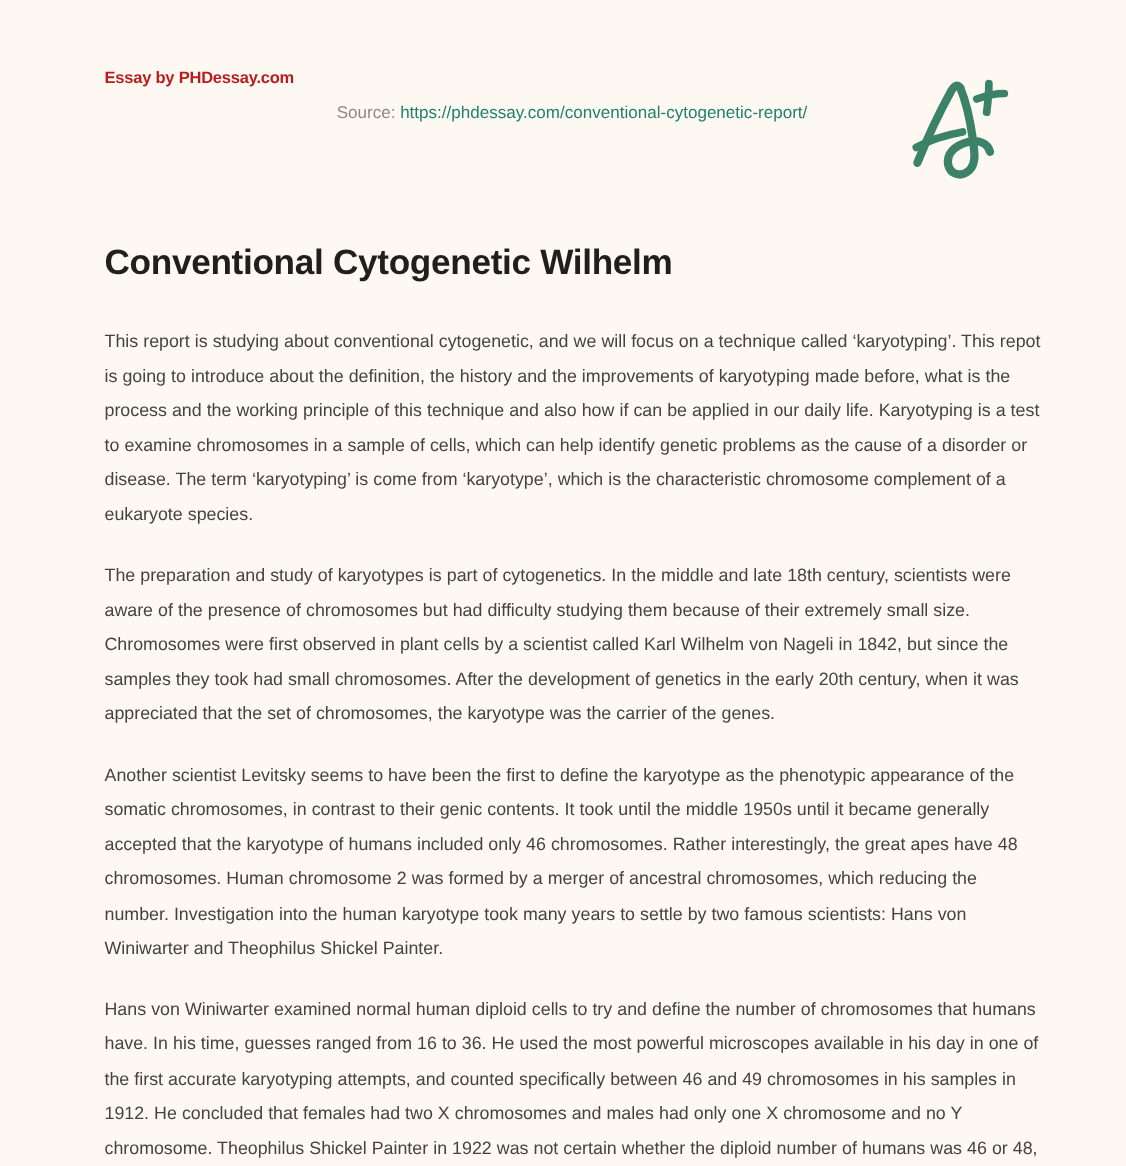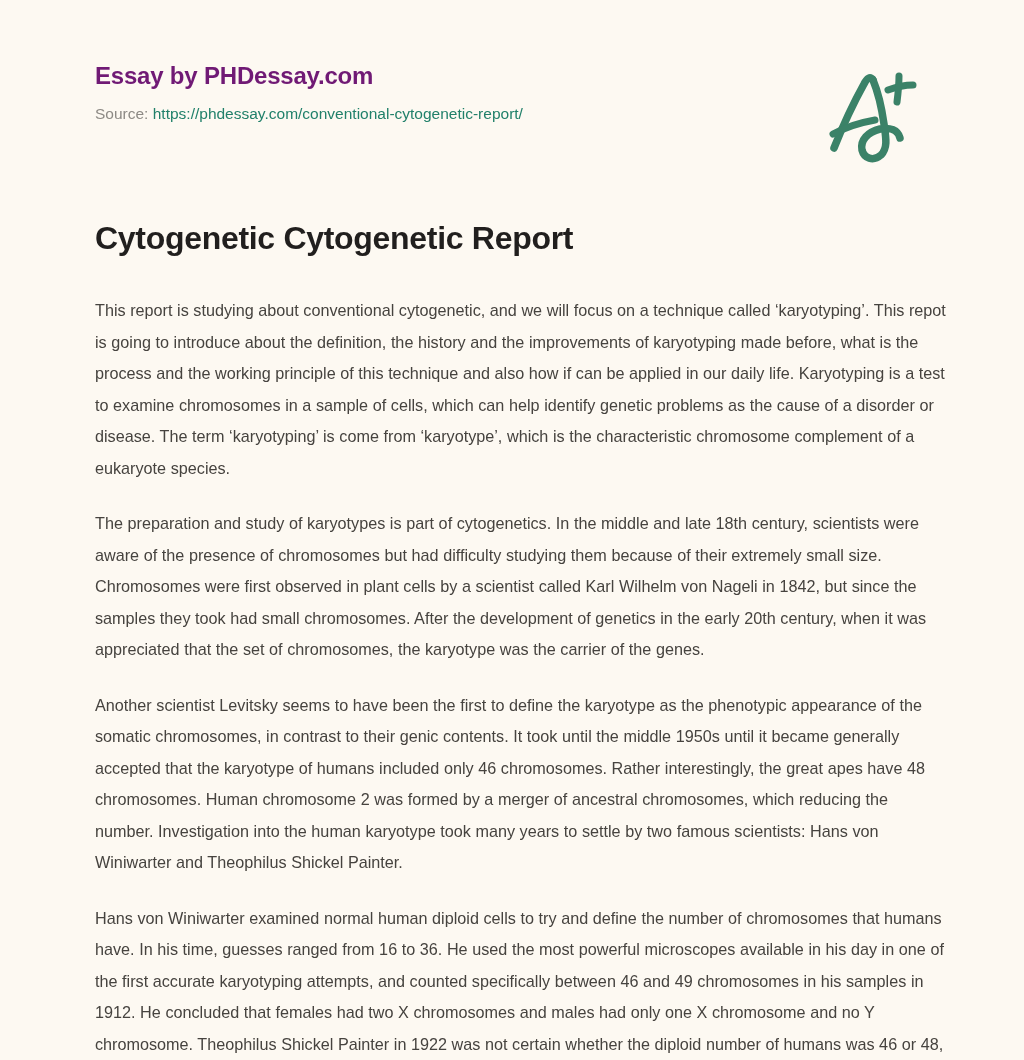--- a/index.html
+++ b/index.html
@@ -26,33 +26,34 @@
   }
 
   
   .header {
     position: absolute;
     left: 95px;
     top: 62px;
     width: 850px;
   }
   .header-brand {
-    font-size: 24px;
+    font-size: 15px;
     font-weight: bold;
     letter-spacing: -0.2px;
-    color: #701a75;
+    color: #b91c1c;
     line-height: 1.2;
     margin: 0;
   }
   .header-source {
     margin-top: 13px;
     font-size: 15.5px;
     line-height: 1.3;
     color: #8d8a85;
     white-space: nowrap;
+    text-align: center;
   }
   .header-source .source-label {
     color: #8d8a85;
   }
   .header-source .source-url {
     color: #21806a;
     text-decoration: none;
   }
 
   
@@ -126,21 +127,21 @@
 
         <path d="M15 72 C 26 66, 40 61, 57 58" stroke-width="7"></path>
 
         <path d="M70 28 C 78 25, 88 23, 95 23" stroke-width="7"></path>
 
         <path d="M81 14 C 81 22, 80 32, 79 40" stroke-width="7"></path>
       </g>
     </svg>
   </div>
 
-  <h1 class="title">Cytogenetic Cytogenetic Report</h1>
+  <h1 class="title">Conventional Cytogenetic Wilhelm</h1>
 
   <div class="article">
     <p>This report is studying about conventional cytogenetic, and we will focus on a technique called ‘karyotyping’. This repot is going to introduce about the definition, the history and the improvements of karyotyping made before, what is the process and the working principle of this technique and also how if can be applied in our daily life. Karyotyping is a test to examine chromosomes in a sample of cells, which can help identify genetic problems as the cause of a disorder or disease. The term ‘karyotyping’ is come from ‘karyotype’, which is the characteristic chromosome complement of a eukaryote species.</p>
     <p>The preparation and study of karyotypes is part of cytogenetics. In the middle and late 18th century, scientists were aware of the presence of chromosomes but had difficulty studying them because of their extremely small size. Chromosomes were first observed in plant cells by a scientist called Karl Wilhelm von Nageli in 1842, but since the samples they took had small chromosomes. After the development of genetics in the early 20th century, when it was appreciated that the set of chromosomes, the karyotype was the carrier of the genes.</p>
     <p>Another scientist Levitsky seems to have been the first to define the karyotype as the phenotypic appearance of the somatic chromosomes, in contrast to their genic contents. It took until the middle 1950s until it became generally accepted that the karyotype of humans included only 46 chromosomes. Rather interestingly, the great apes have 48 chromosomes. Human chromosome 2 was formed by a merger of ancestral chromosomes, which reducing the number. Investigation into the human karyotype took many years to settle by two famous scientists: Hans von Winiwarter and Theophilus Shickel Painter.</p>
     <p>Hans von Winiwarter examined normal human diploid cells to try and define the number of chromosomes that humans have. In his time, guesses ranged from 16 to 36. He used the most powerful microscopes available in his day in one of the first accurate karyotyping attempts, and counted specifically between 46 and 49 chromosomes in his samples in 1912. He concluded that females had two X chromosomes and males had only one X chromosome and no Y chromosome. Theophilus Shickel Painter in 1922 was not certain whether the diploid number of humans was 46 or 48, at first favouring 46.</p>
 
   </div>
 
 </div>

